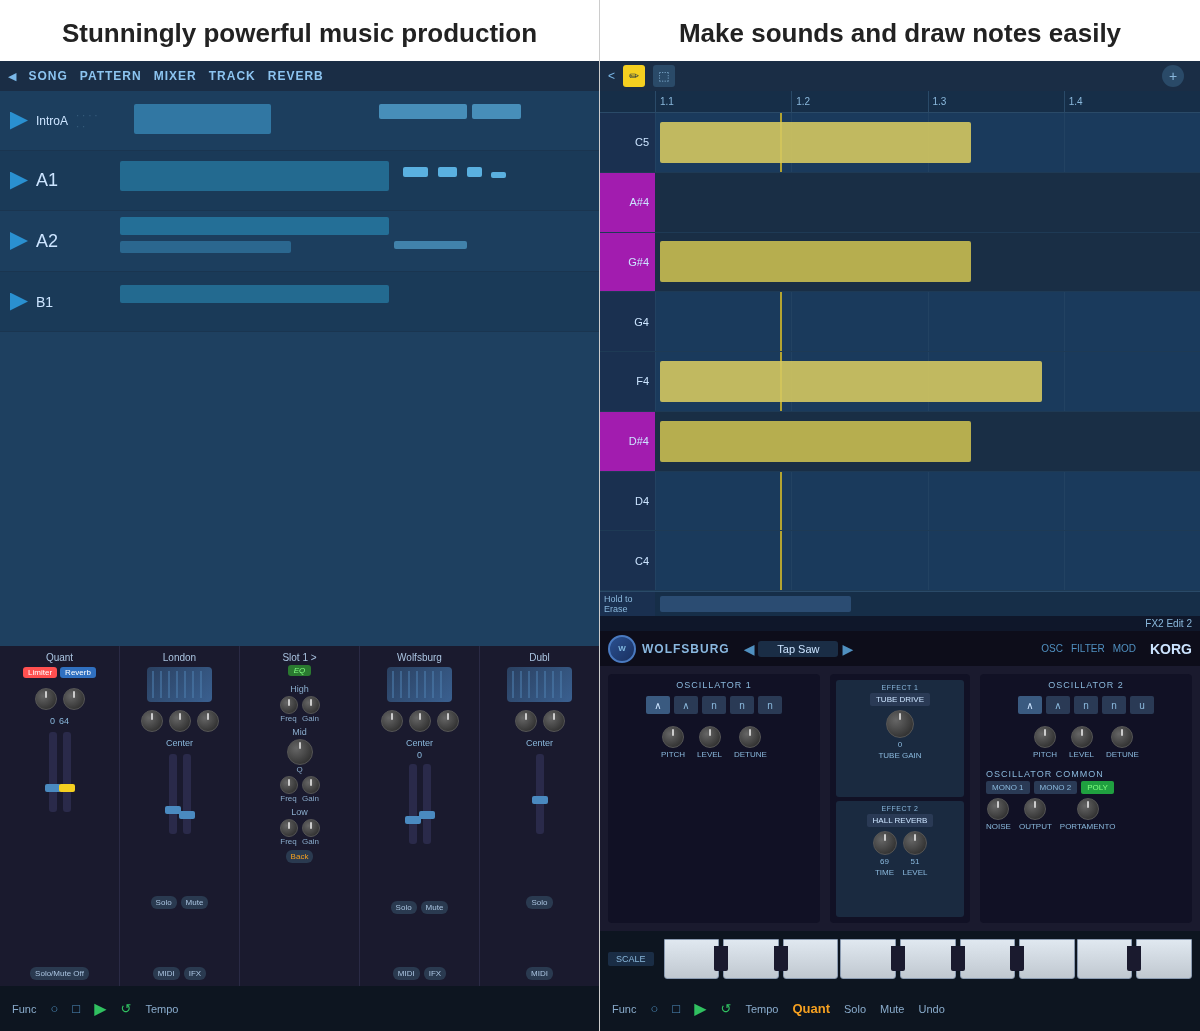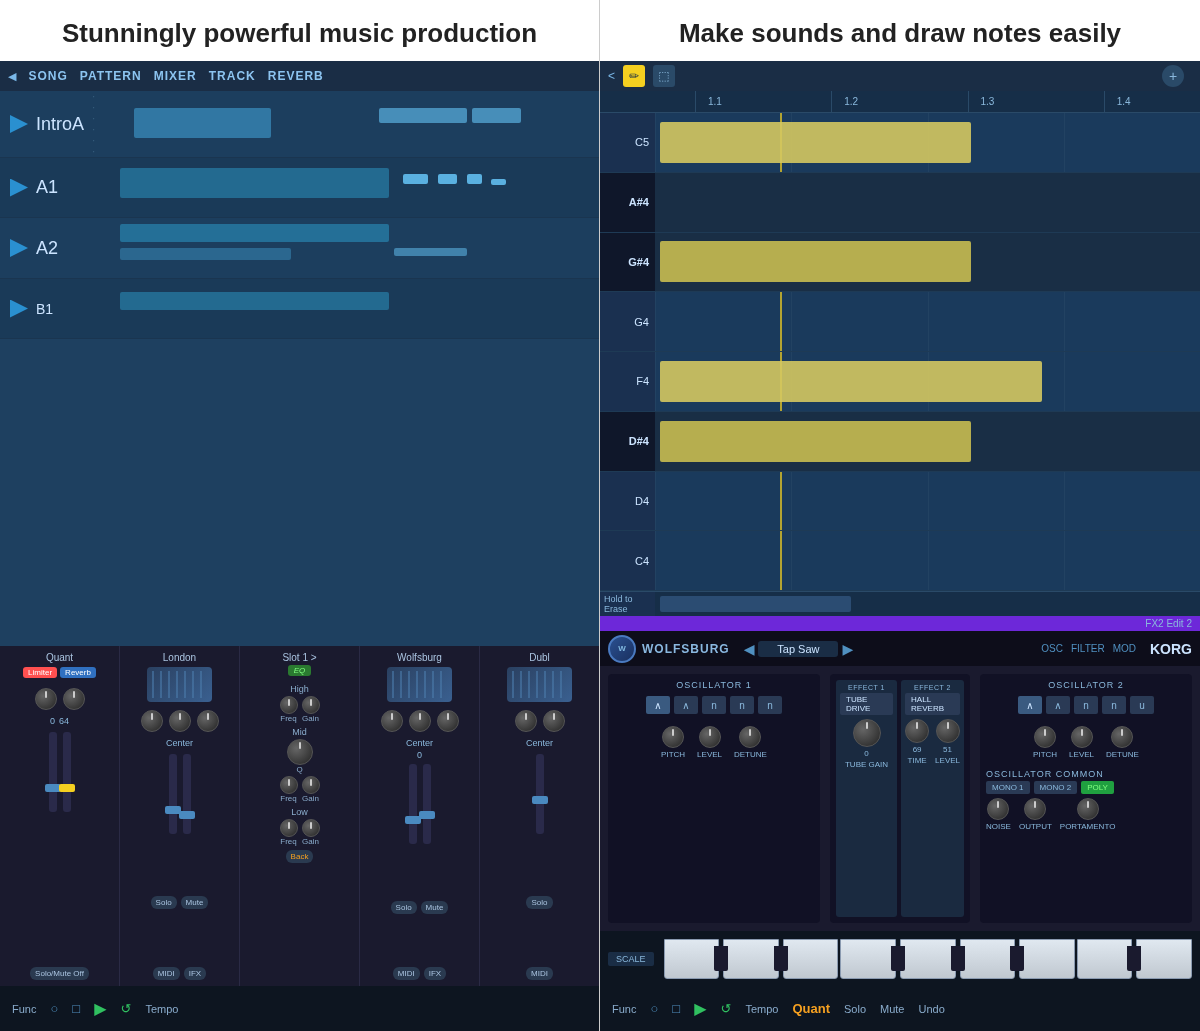--- a/index.html
+++ b/index.html
@@ -108,21 +108,21 @@
       clip-path: polygon(0 0, 100% 50%, 0 100%);
       flex-shrink: 0;
     }
 
     .track-play-btn.active {
       background: #f5d020;
     }
 
     .track-name {
       color: #cce4ff;
-      font-size: 18px;
+      font-size: 12px;
       font-weight: 500;
     }
 
     .track-content {
       flex: 1;
       height: 100%;
       position: relative;
       overflow: hidden;
       display: flex;
       align-items: center;
@@ -396,36 +396,35 @@
       display: flex;
       align-items: center;
       justify-content: flex-end;
       padding-right: 6px;
       color: #cce4ff;
       font-size: 11px;
       border-bottom: 1px solid #1e3a55;
     }
 
     .piano-key.black {
-      background: #0f172a;
-      font-weight: bold;
+      background: #a21caf;
     }
 
     .note-block {
       position: absolute;
       height: 70%;
       top: 15%;
       border-radius: 2px;
       background: #d4c860;
       opacity: 0.9;
     }
 
     
     .fx-label {
-      background: #6d28d9;
+      background: #0f172a;
       color: #8ab8dc;
       font-size: 10px;
       text-align: right;
       padding: 2px 8px;
     }
 
     
     .synth-section {
       background: #1a1a2e;
       height: 300px;
@@ -573,20 +572,21 @@
       color: #8ab8dc;
       font-size: 8px;
     }
 
     .synth-effects {
       width: 140px;
       background: #111125;
       border-radius: 4px;
       padding: 6px;
       display: flex;
+      flex-direction: column;
       gap: 4px;
       justify-content: center;
     }
 
     .effect-box {
       background: #1a2a40;
       border-radius: 3px;
       padding: 4px;
       display: flex;
       flex-direction: column;
@@ -688,25 +688,24 @@
       height: 22px;
       background: #162e48;
       display: flex;
       border-bottom: 1px solid #2a4a68;
     }
 
     .roll-time-cell {
       flex: 1;
       color: #8ab8dc;
       font-size: 10px;
-      padding-left: 12px;
+      padding-left: 4px;
       border-left: 1px solid #2a4a68;
       display: flex;
       align-items: center;
-      margin-left: 40px;
     }
 
     .roll-grid-row {
       flex: 1;
       border-bottom: 1px solid #1e3a55;
       position: relative;
     }
 
     .roll-grid-row.black {
       background: #192e45;

